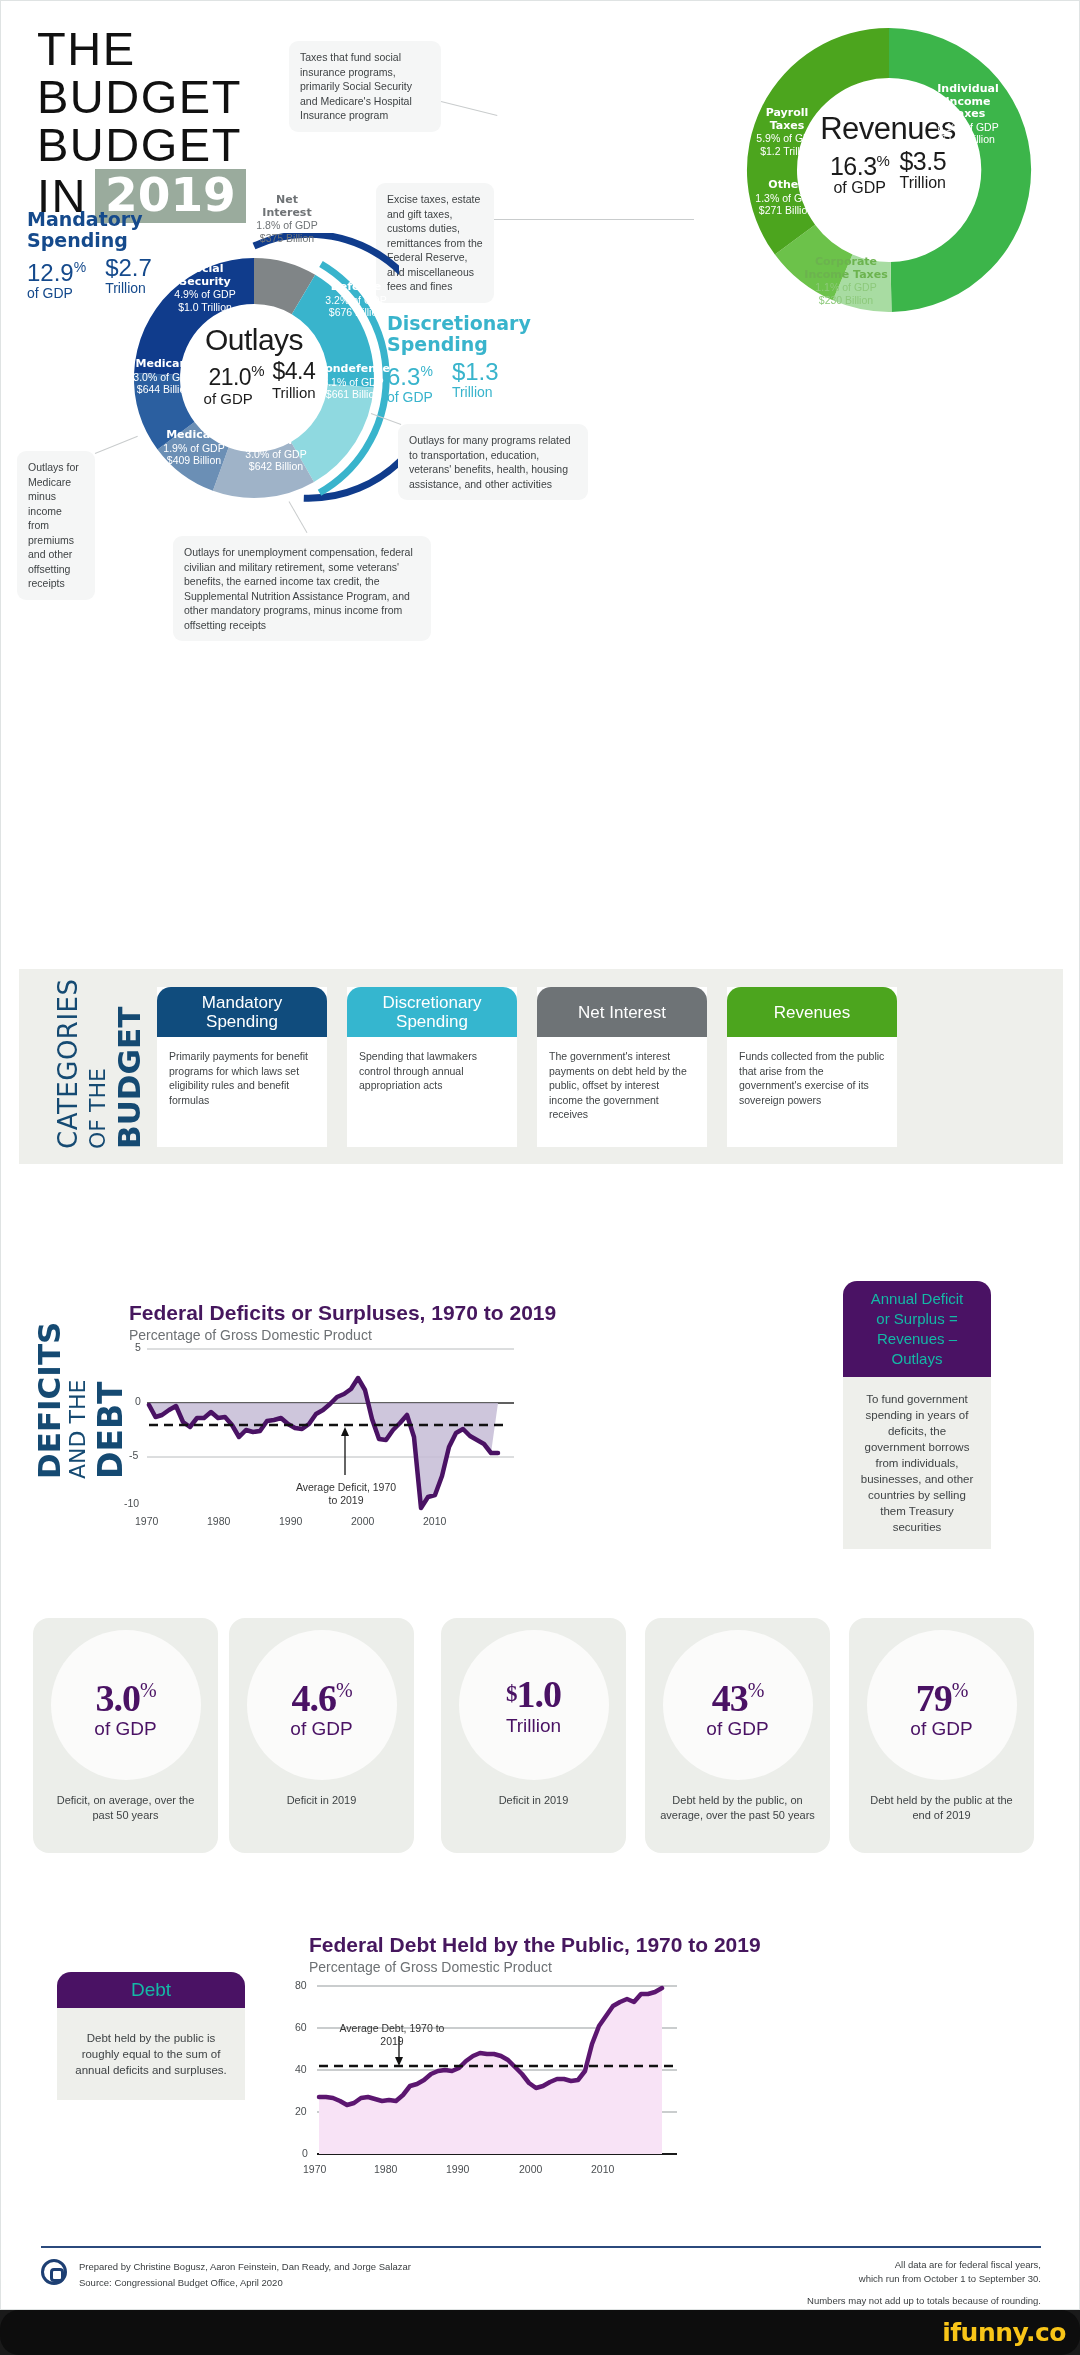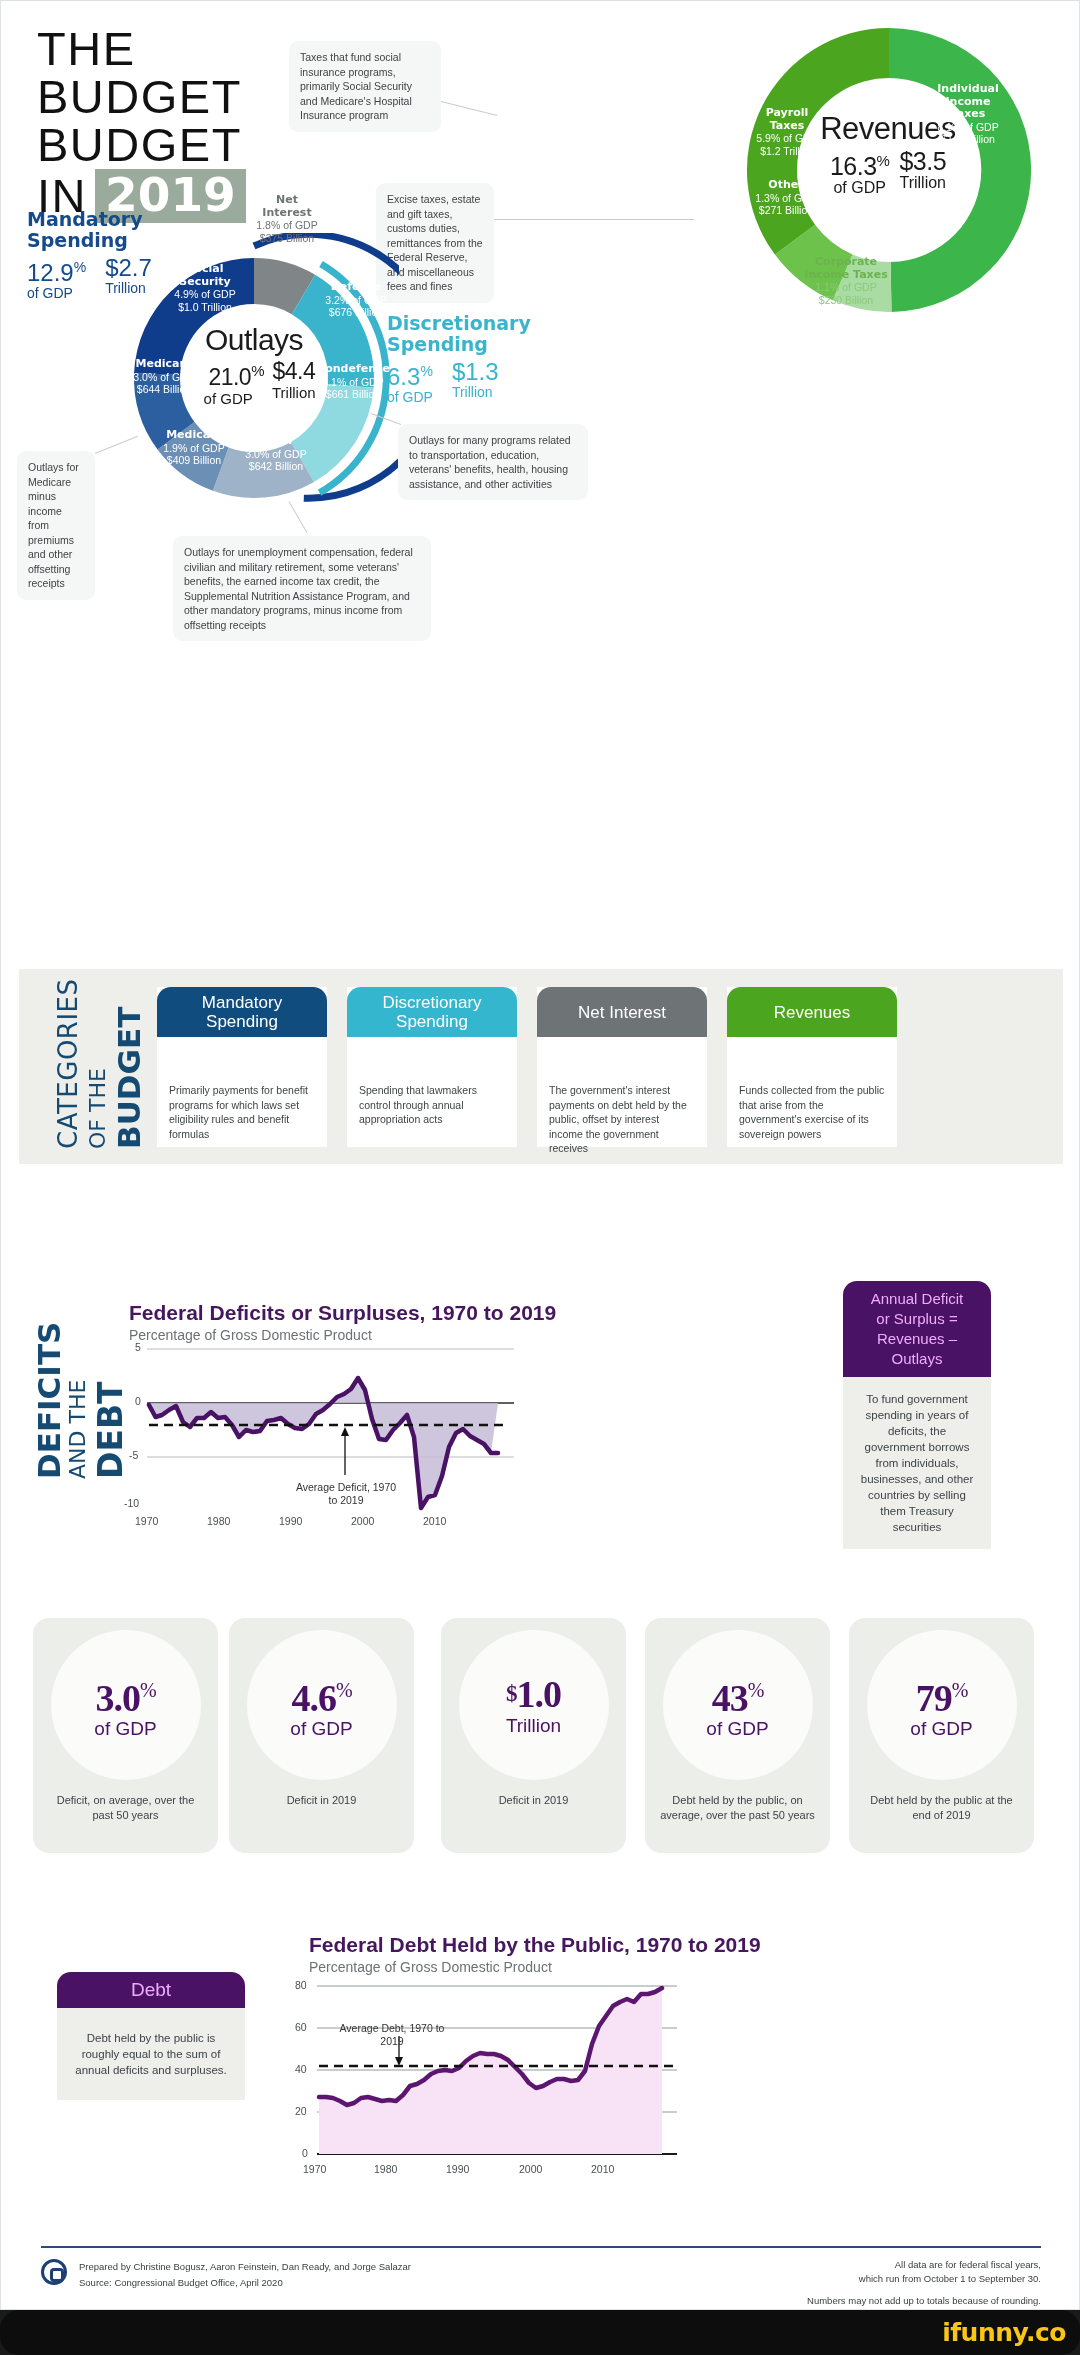--- a/index.html
+++ b/index.html
@@ -123,21 +123,21 @@
   }
   .cat-head {
     height: 50px;
     border-radius: 14px 14px 0 0;
     display: flex; align-items: center; justify-content: center;
     color: #ffffff; font-size: 17px; line-height: 19px;
     text-align: center; font-weight: 400;
   }
   .cat-body {
     padding: 12px 12px 0 12px;
-    font-size: 10.5px; line-height: 14.5px; color: #404446; margin-top: 34px;
+    font-size: 10.5px; line-height: 14.5px; color: #404446;
   }
 
   
   .vt2 {
     position: absolute;
     transform: rotate(-90deg);
     transform-origin: left top;
     white-space: nowrap;
     font-family: "DejaVu Sans", sans-serif;
     font-weight: bold;
@@ -145,21 +145,21 @@
   }
   .chart-title {
     font-family: "Liberation Sans", sans-serif;
     font-size: 21px; color: #46175e; font-weight: 700; letter-spacing: 0px;
   }
   .chart-sub { font-size: 14px; color: #6d7174; margin-top: 2px; }
   .axis-lbl { position: absolute; font-size: 10.5px; color: #4b4f52; }
 
   .purple-card-head {
     border-radius: 14px 14px 0 0;
-    background: #4a1264; color: #f0abfc;
+    background: #4a1264; color: #14b8a6;
     display: flex; align-items: center; justify-content: center;
     text-align: center; font-size: 15px; line-height: 20px; padding: 8px;
   }
   .purple-card-body {
     background: #eeefeb; color: #3f4345;
     font-size: 11.5px; line-height: 16px; text-align: center;
     padding: 14px 14px;
   }
 
   

